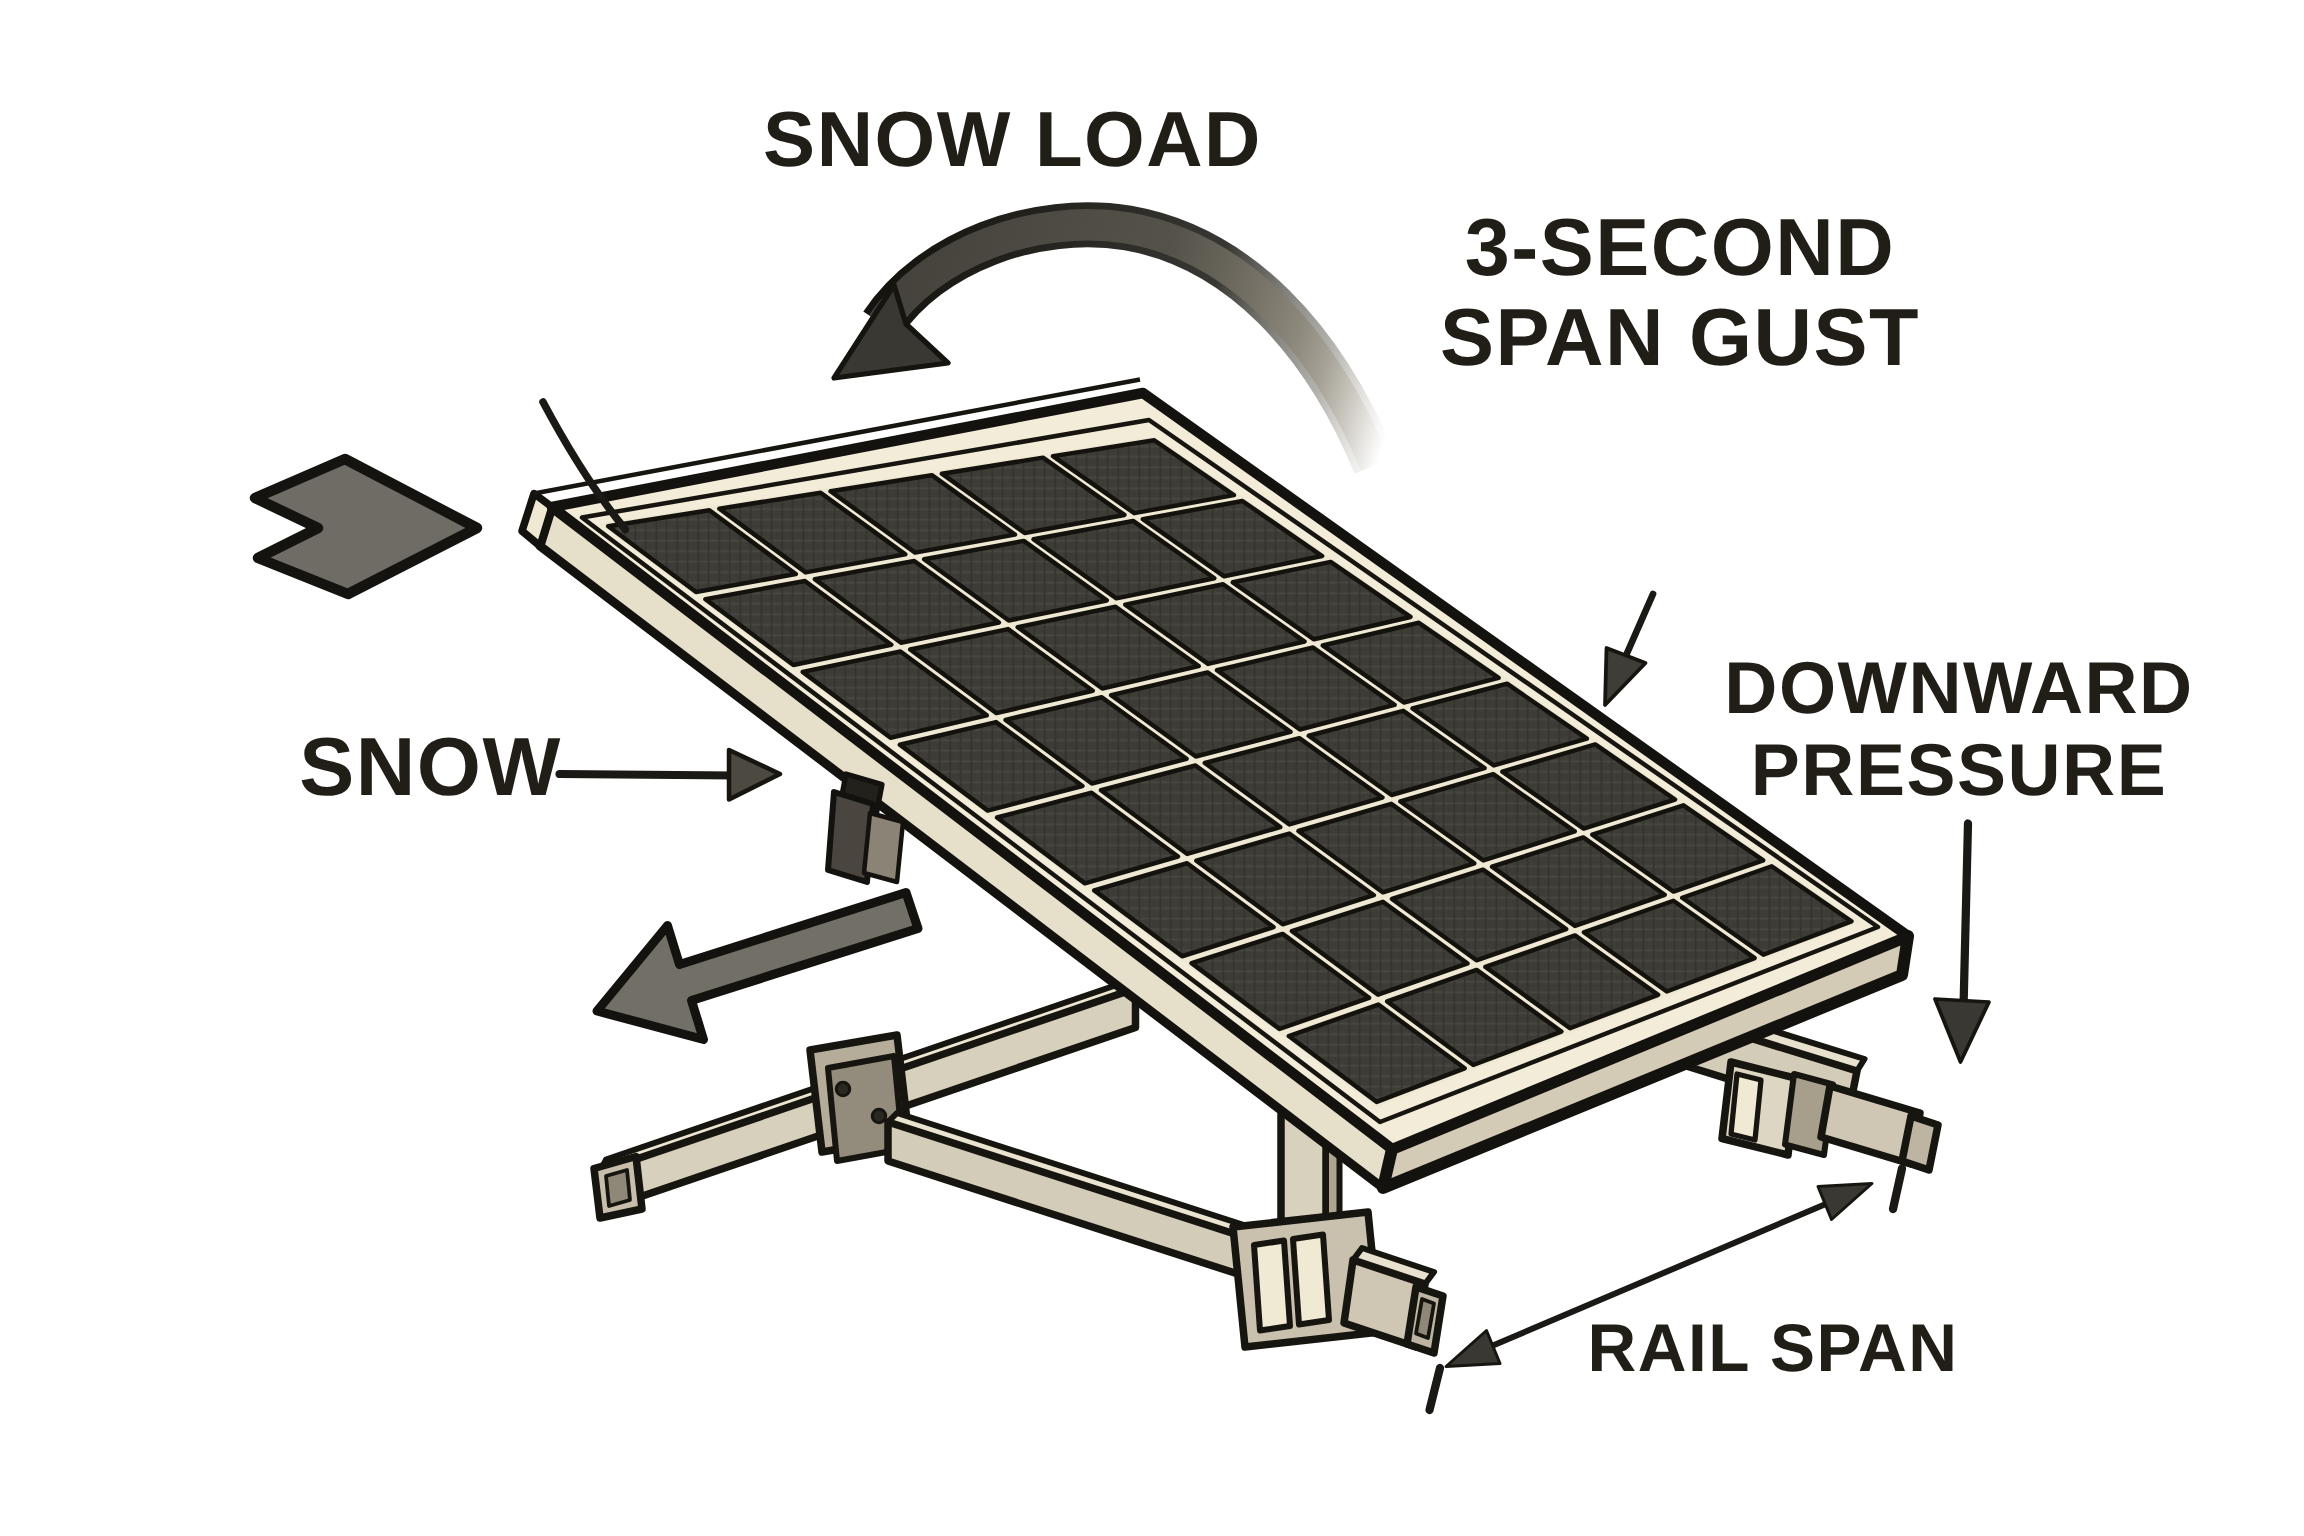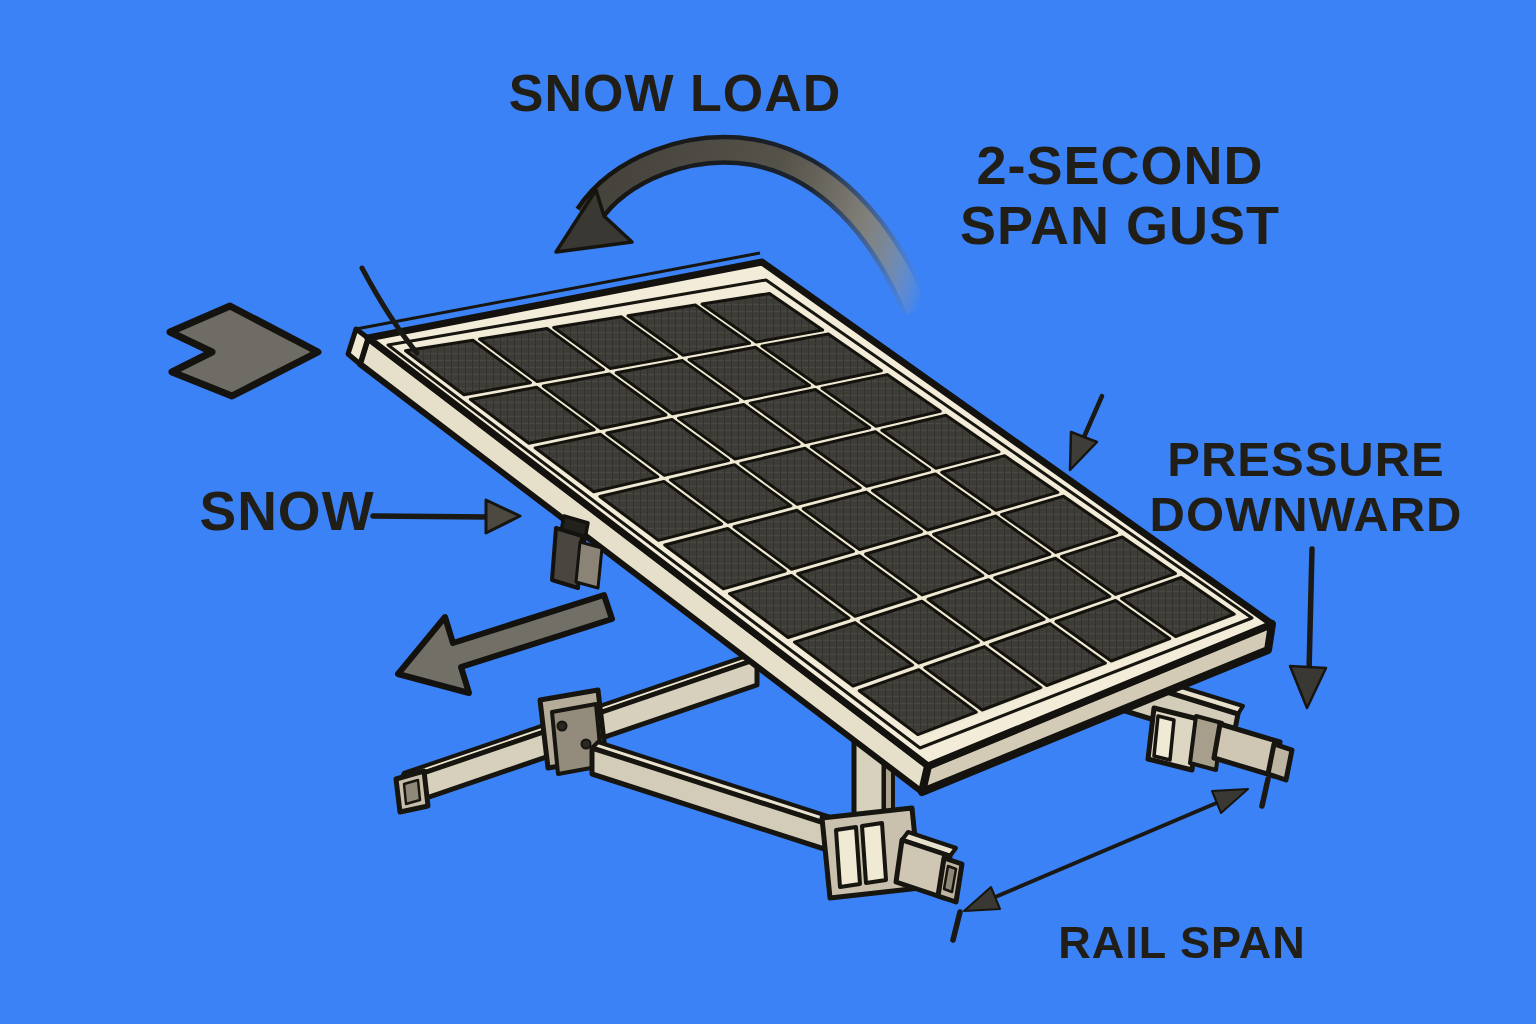--- a/index.html
+++ b/index.html
@@ -1,40 +1,40 @@
 <!DOCTYPE html>
 <html><head>
 <meta charset="utf-8">
 <style>
   html,body{margin:0;padding:0;background:#888;}
   #stage{
     position:relative;
     width:1536px;height:1024px;
-    background:#3b82f6;
+    background:#ffffff;
     overflow:hidden;
     font-family:"Liberation Sans",sans-serif;
   }
   #stage svg{position:absolute;left:0;top:0;}
   .label{
     position:absolute;
     transform:translate(-50%,-50%);
     font-weight:700;
     color:#211e18;
     text-align:center;
     letter-spacing:1px;
     line-height:1.1;
     white-space:nowrap;
     user-select:none;
   }
   .label-snow{left:675px;top:94px;font-size:52px;}
   .label-gust{left:1120px;top:196px;font-size:54px;line-height:1.11;}
   .label-uplift{left:340px;top:228px;font-size:53px;}
   .label-drag{left:287px;top:511px;font-size:55px;}
   .label-down{left:1306px;top:487px;font-size:49px;line-height:1.12;}
-  .label-rail{left:1182px;top:899px;font-size:45px;margin-top:44px;}
+  .label-rail{left:1182px;top:899px;font-size:45px;}
 </style>
 </head>
 <body>
 
 <div id="stage">
 
   <svg width="1536" height="1024" viewBox="0 0 1536 1024">
     <defs>
       <pattern id="cellTex" patternUnits="userSpaceOnUse" width="7" height="7">
         <rect id="cell-base" width="7" height="7" fill="#3e3c37"></rect>
@@ -201,31 +201,31 @@
         <path d="M1268,779 L1262,806" stroke="#1b1915" stroke-width="5.5" stroke-linecap="round"></path>
       </g>
     </g>
   </svg>
 
   <div class="label label-snow">
     <span>SNOW LOAD</span>
   </div>
 
   <div class="label label-gust">
-    <div>2-SECOND</div>
+    <div>3-SECOND</div>
     <div>SPAN GUST</div>
   </div>
 
 
   <div class="label label-drag">
     <span>SNOW</span>
   </div>
 
   <div class="label label-down">
+    <div>DOWNWARD</div>
     <div>PRESSURE</div>
-    <div>DOWNWARD</div>
   </div>
 
   <div class="label label-rail">
     <span>RAIL SPAN</span>
   </div>
 
 </div>
 
 </body></html>

